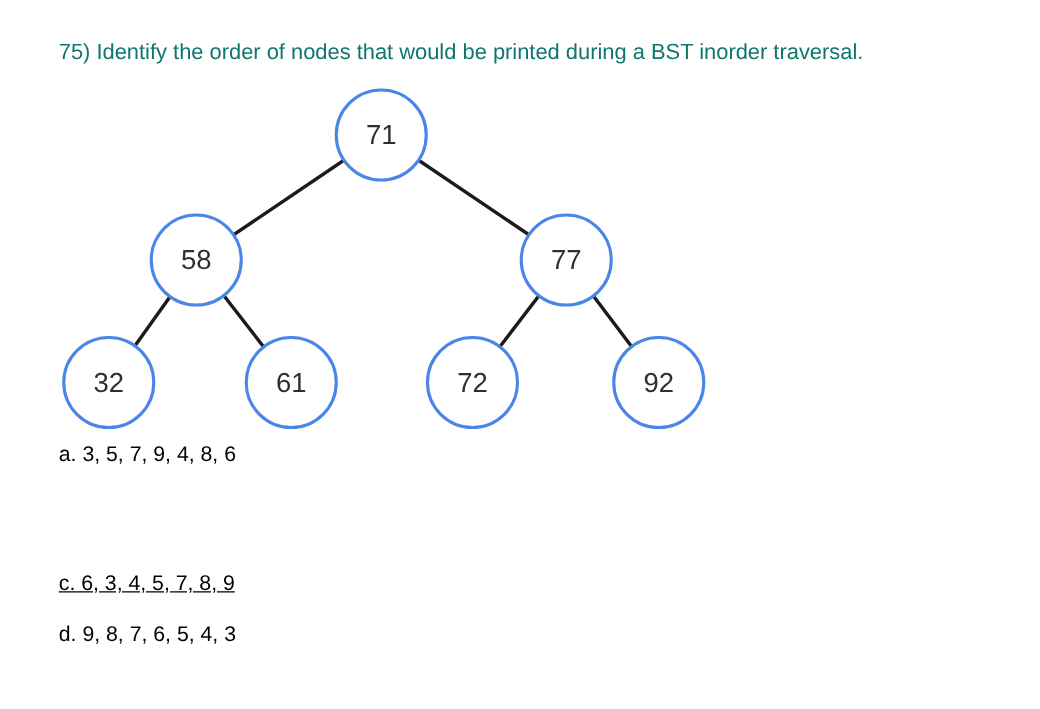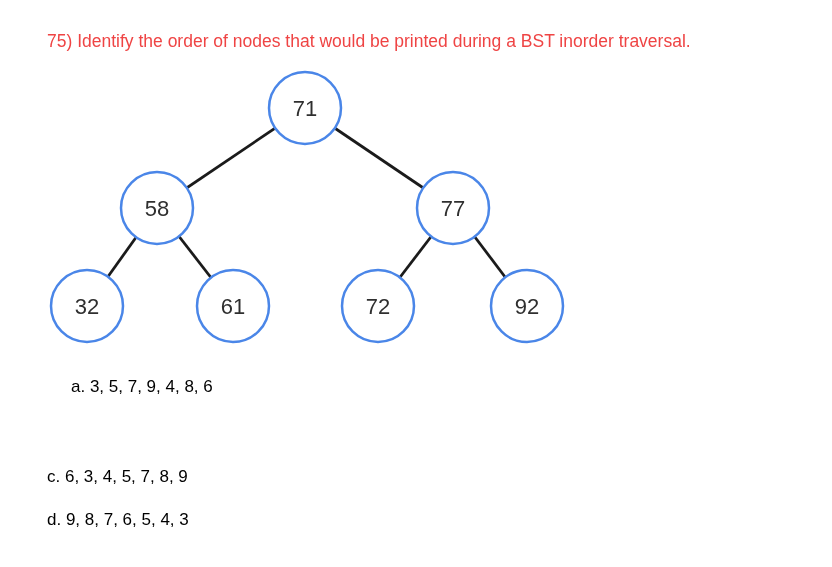--- a/index.html
+++ b/index.html
@@ -14,40 +14,40 @@
     background: #ffffff;
     font-family: "Liberation Sans", sans-serif;
     overflow: hidden;
   }
   .question-title {
     position: absolute;
     left: 47px;
     top: 30px;
     font-size: 17.5px;
     line-height: 22px;
-    color: #ef4444;
+    color: #0f766e;
     white-space: nowrap;
   }
   .tree-svg {
     position: absolute;
     left: 0;
     top: 0;
   }
   .answer-option {
     position: absolute;
     left: 47px;
     font-size: 17px;
     line-height: 22px;
     color: #000000;
     white-space: nowrap;
   }
-  .opt-a { top: 376px; margin-left: 24px; }
+  .opt-a { top: 353px; }
   .opt-b { top: 411px; }
-  .opt-c { top: 466px; }
-  .opt-d { top: 497px; margin-top: 12px; }
+  .opt-c { top: 456px; text-decoration: underline; }
+  .opt-d { top: 497px; }
 </style>
 </head>
 <body>
 
 <div class="page">
 
   <div class="question-title">75) Identify the order of nodes that would be printed during a BST inorder traversal.</div>
 
   <svg id="tree-svg" class="tree-svg" width="832" height="567" viewBox="0 0 832 567">
       <line x1="305" y1="108" x2="157" y2="208" stroke="#1b1b1b" stroke-width="2.75"></line>

